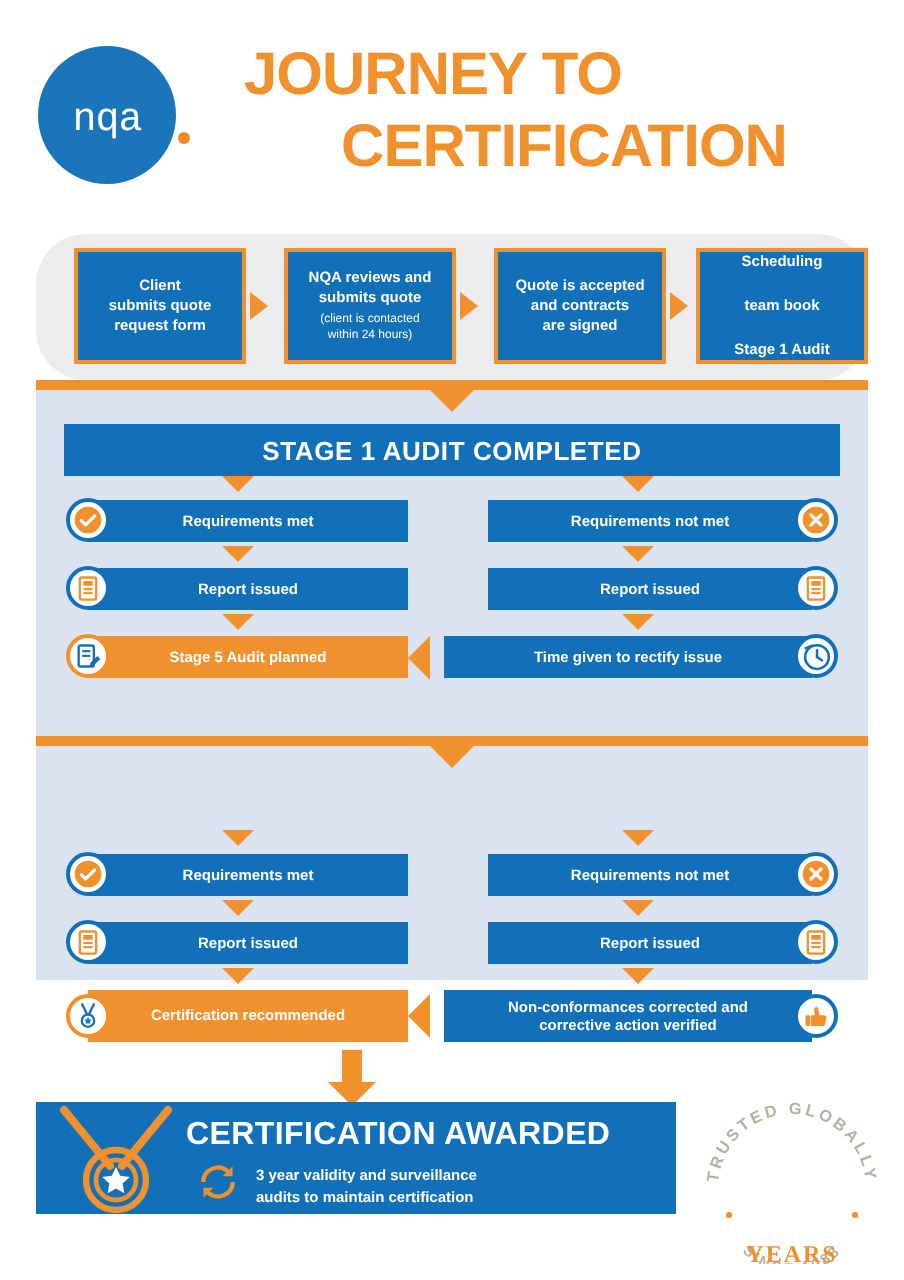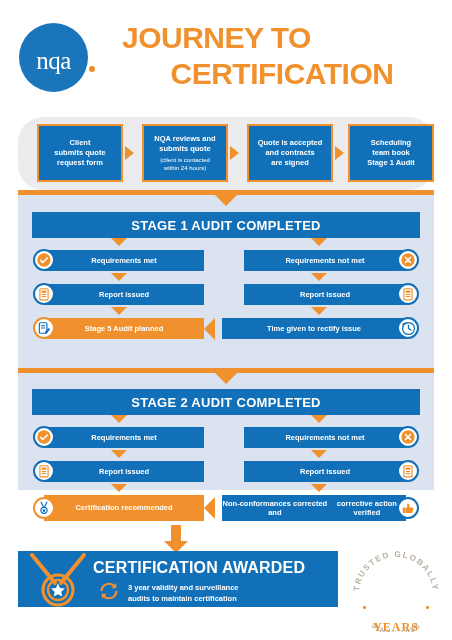--- a/index.html
+++ b/index.html
@@ -17,22 +17,22 @@
     position:absolute;left:0;top:0;width:452px;height:110px;
     background:#ffffff;
   }
   .logo{
     position:absolute;left:19px;top:23px;width:69px;height:69px;
     border-radius:50%;background:#1b75bb;
   }
   .logo-text{
     position:absolute;left:0;top:0;width:69px;height:69px;
     display:flex;align-items:center;justify-content:center;
-    color:#ffffff;font-size:25px;font-weight:400;letter-spacing:-0.5px;
-    font-family:Liberation Serif, serif;
+    color:#ffffff;font-size:20px;font-weight:400;letter-spacing:-0.5px;
+    font-family:Liberation Mono, monospace;
     padding-top:6px;box-sizing:border-box;
   }
   .logo-dot{
     position:absolute;left:89px;top:66px;width:6px;height:6px;
     border-radius:50%;background:#f08a24;
   }
   .title{
     position:absolute;left:122px;top:20px;width:320px;
     color:#f0912d;font-weight:bold;font-size:30px;line-height:36px;
     letter-spacing:-0.5px;
@@ -55,21 +55,21 @@
     box-sizing:border-box;
     display:flex;flex-direction:column;align-items:center;justify-content:center;
     color:#ffffff;text-align:center;
   }
   .topbox .bt{font-size:7.5px;font-weight:bold;line-height:10px;}
   .topbox .bs{font-size:6px;font-weight:normal;line-height:8.5px;margin-top:2px;font-style:normal;}
   .tb1{left:19px;width:86px;}
   .tb2{left:124px;width:86px;}
   .tb3{left:229px;width:86px;}
   .tb4{left:334px;width:86px;}
-  .tb4{left:330px;width:86px;}
+  .tb4{left:330px;width:86px;gap:12px;}
   .chev{
     position:absolute;top:22px;width:0;height:0;
     border-top:7px solid transparent;border-bottom:7px solid transparent;
     border-left:9px solid #f0912d;
   }
   .cv1{left:107px;}
   .cv2{left:212px;}
   .cv3{left:317px;}
 
   
@@ -278,21 +278,20 @@
       <svg width="15" height="15" viewBox="0 0 24 24">
           <circle cx="12" cy="12" r="9.5" fill="none" stroke="#1170b8" stroke-width="2"></circle>
           <path d="M12 6.5V12l4 2.6" stroke="#1170b8" stroke-width="2" fill="none" stroke-linecap="round"></path>
           <path d="M3 5 L8 3" stroke="#1170b8" stroke-width="2" stroke-linecap="round"></path>
         </svg>
     </div>
 
     <div class="obar obar-b"></div>
     <div class="tri-down" style="left:197px;top:183px;"></div>
 
-    <div class="stagebar" style="top:199px;">STAGE 2 AUDIT COMPLETED</div>
 
     <div class="tri-small" style="left:93px;top:225px;"></div>
     <div class="tri-small" style="left:293px;top:225px;"></div>
 
     <div class="rowbox" style="left:26px;top:237px;width:160px;">Requirements met</div>
     <div class="icon-badge" style="left:15px;top:236px;">
       <svg width="16" height="16" viewBox="0 0 24 24">
           <circle cx="12" cy="12" r="10" fill="#f0912d"></circle>
           <path d="M7 12.5l3.2 3.2L17 9" stroke="#fff" stroke-width="2.4" fill="none" stroke-linecap="round" stroke-linejoin="round"></path>
         </svg>
@@ -333,21 +332,21 @@
     <div class="icon-badge" style="left:379px;top:270px;">
       <svg width="14" height="14" viewBox="0 0 24 24">
           <rect x="5" y="3" width="14" height="19" rx="1.6" fill="none" stroke="#f0912d" stroke-width="2"></rect>
           <rect x="8" y="6" width="8" height="4" fill="#f0912d"></rect>
           <rect x="8" y="12" width="8" height="1.8" fill="#f0912d"></rect>
           <rect x="8" y="15.5" width="8" height="1.8" fill="#f0912d"></rect>
         </svg>
     </div>
     <div class="tri-small" style="left:293px;top:294px;"></div>
 
-    <div class="rowbox" style="left:204px;top:305px;width:184px;height:26px;flex-direction:row;">
+    <div class="rowbox" style="left:204px;top:305px;width:184px;height:26px;flex-direction:column;">
       <span>Non-conformances corrected and</span>
       <span>corrective action verified</span>
     </div>
     <div class="icon-badge" style="left:379px;top:307px;">
       <svg width="15" height="15" viewBox="0 0 24 24">
           <path d="M7 10.5h3.2l-.5-4.1c-.1-1.3.8-2.4 2-2.4.7 0 1.2.5 1.3 1.2l.9 5.3h3.9c1.1 0 1.9 1 1.7 2.1l-1 5c-.2.9-1 1.6-2 1.6H7z" fill="#f0912d"></path>
           <rect x="2.8" y="10.5" width="3.6" height="8.7" rx="1" fill="#f0912d"></rect>
         </svg>
     </div>
 

